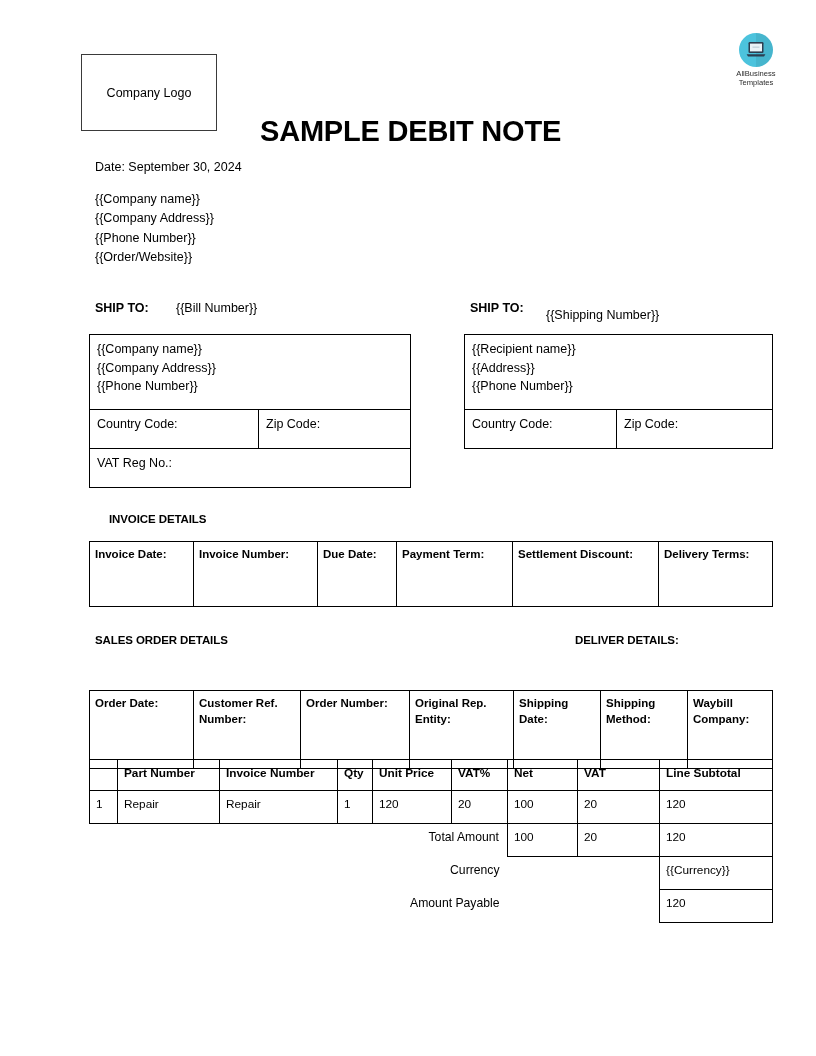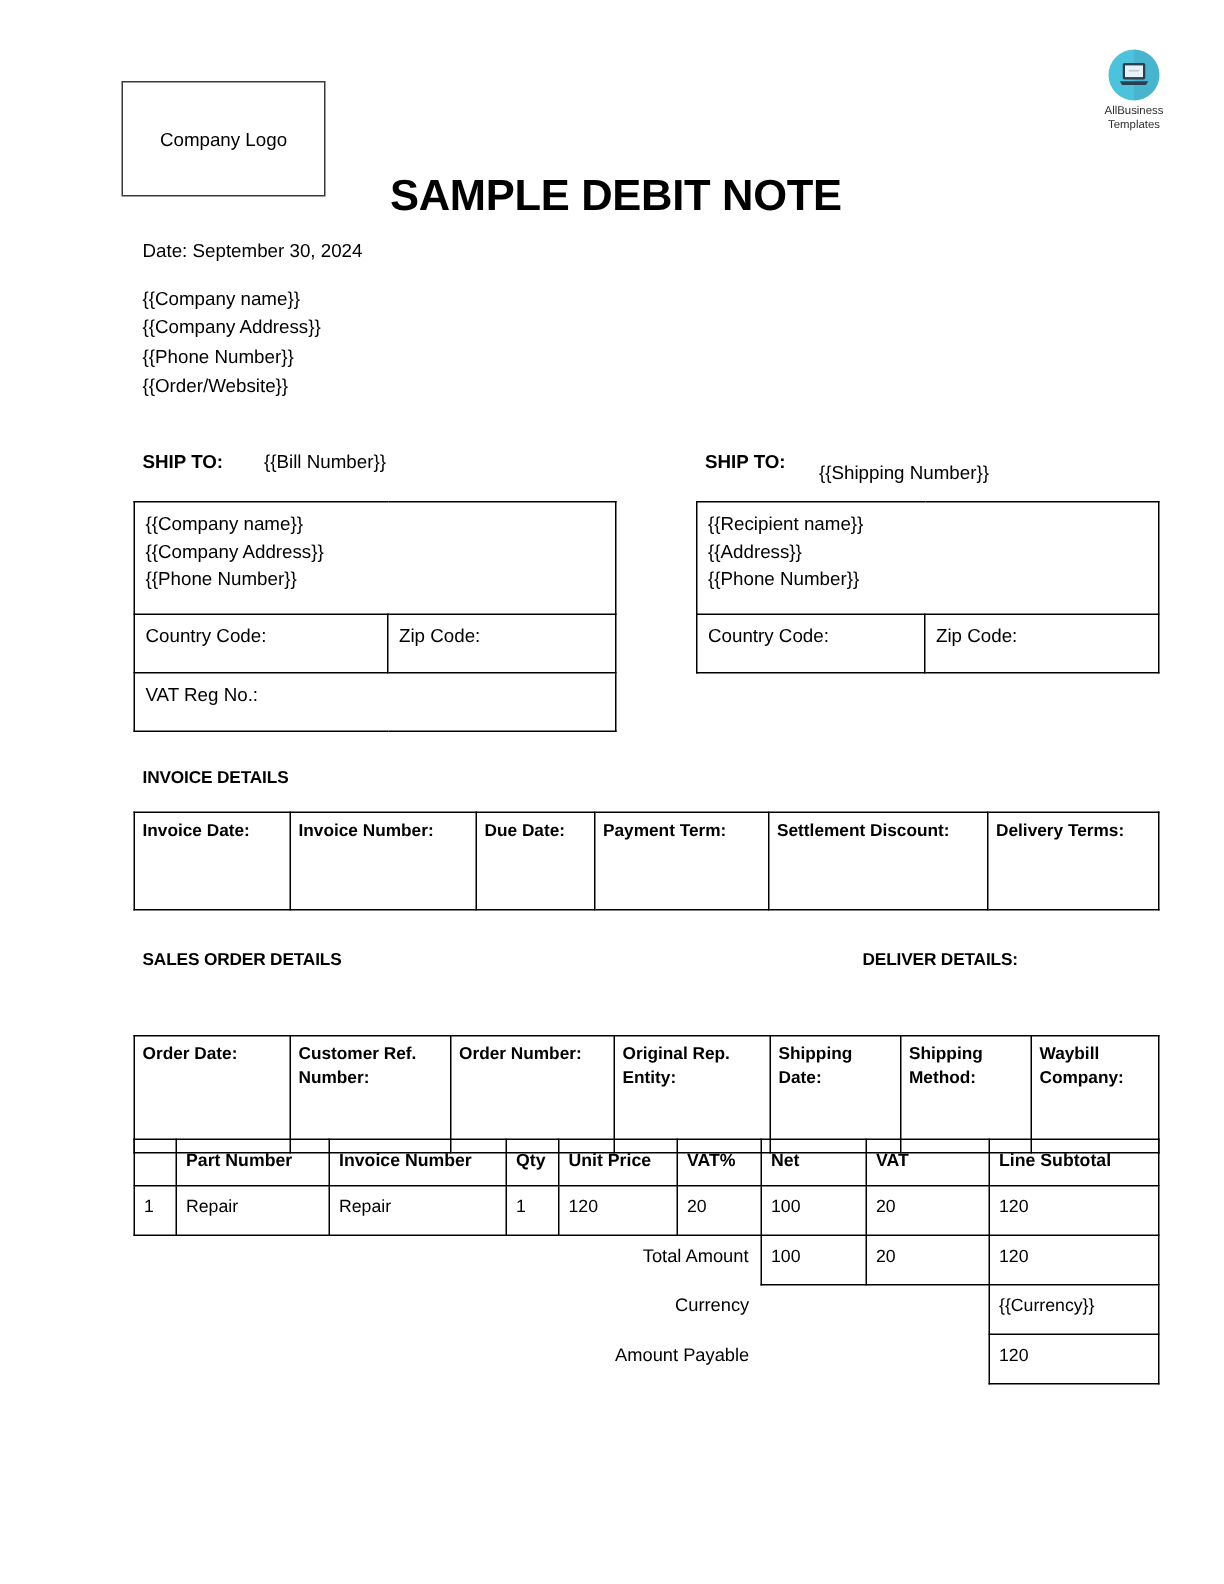--- a/index.html
+++ b/index.html
@@ -161,21 +161,21 @@
   .code-cell { height: 28px; }
   .vat-cell { height: 28px; }
 
   
   .heading {
     position: absolute;
     font-size: 11.5px;
     font-weight: bold;
     letter-spacing: -0.1px;
   }
-  .h-invoice-details { left: 95px; top: 513px; }
+  .h-invoice-details { left: 109px; top: 513px; }
   .h-sales-order     { left: 95px; top: 634px; }
   .h-deliver-details { left: 531px; top: 634px; padding-left: 44px; }
 
   
   .grid {
     position: absolute;
     border-collapse: collapse;
     table-layout: fixed;
     font-size: 11.5px;
   }

